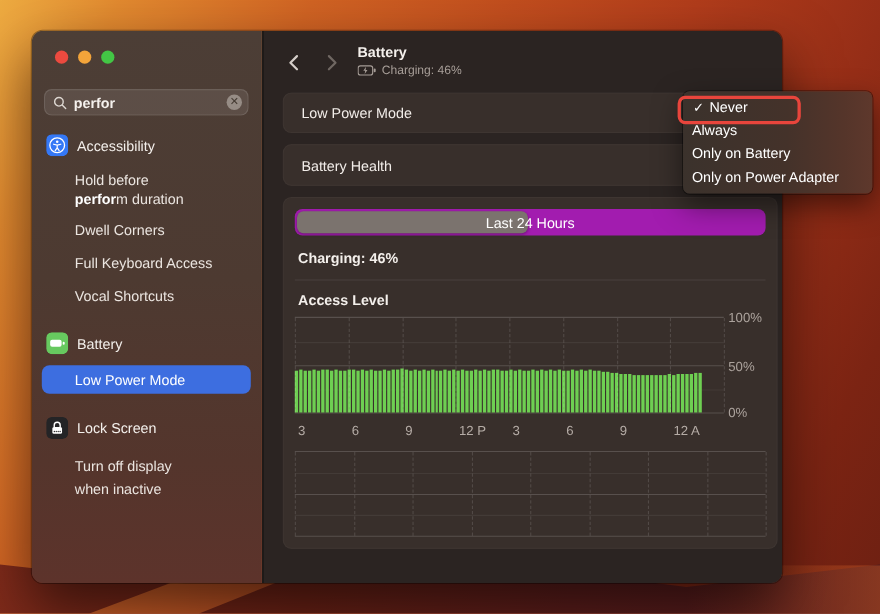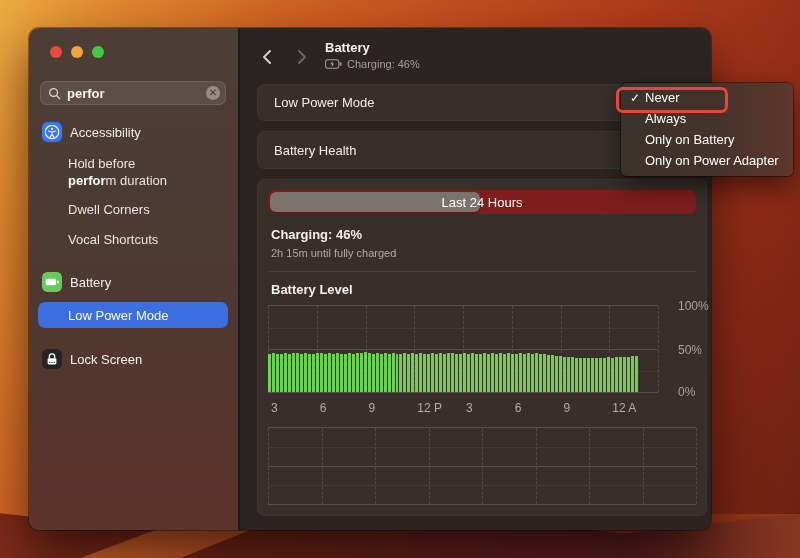--- a/index.html
+++ b/index.html
@@ -58,21 +58,21 @@
   .hdr-title { font-size:13px; font-weight:bold; color:#f4f0ec; }
   .hdr-status { margin-top:3px; display:flex; align-items:center; gap:5px; font-size:11px; color:#a89f99; }
 
   .content { padding:4px 4px 0 17px; }
   .card { background:#382f2b; border-radius:8px; border:1px solid rgba(255,255,255,.03); }
   .row-card { height:37px; display:flex; align-items:center; padding:0 16px; font-size:13px; color:#f2ede9; }
   .mt10 { margin-top:10px; }
   .big-card { margin-top:10px; padding:10px; }
 
   
-  .seg { position:relative; height:24px; border-radius:7px; background:#7f1d1d; display:flex; }
+  .seg { position:relative; height:24px; border-radius:7px; background:#a21caf; display:flex; }
   .seg-pill { position:absolute; left:2px; top:2px; width:calc(50% - 4px); height:20px;
     border-radius:6px; background:#7b736e; box-shadow:0 1px 3px rgba(0,0,0,.35); }
   .seg-opt { flex:1; z-index:1; display:flex; align-items:center; justify-content:center;
     font-size:13px; color:#ddd7d2; }
   .seg-opt.on { color:#ffffff; }
 
   .chg-status { margin:13px 3px 0; font-size:13px; font-weight:bold; color:#f4f0ec; }
   .chg-detail { margin:5px 3px 0; font-size:11px; color:#b3a9a3; }
   .hr { margin-top:12px; border-top:1px solid rgba(255,255,255,.09); }
   .chart-title { margin:10px 3px 0; font-size:13px; font-weight:bold; color:#f4f0ec; }
@@ -81,30 +81,30 @@
   .grid { position:relative; flex:1; height:88px;
     border-top:1px solid rgba(255,255,255,.16); border-bottom:1px solid rgba(255,255,255,.16); }
   .grid.short { height:78px; }
   .hl { position:absolute; left:0; right:0; border-top:1px solid rgba(255,255,255,.16); }
   .hl.faint { border-top:1px solid rgba(255,255,255,.06); }
   .vline { position:absolute; top:0; bottom:0; width:0; border-left:1px dashed rgba(255,255,255,.13); }
   .bars { position:absolute; left:0; bottom:0; width:94.6%; height:100%;
     display:flex; align-items:flex-end; gap:1px; }
   .bar { flex:1; background:#6ecf52; }
   .ylab { width:38px; flex:none; position:relative; font-size:12px; color:#aba29c; }
-  .ylab span { position:absolute; left:20px; }
+  .ylab span { position:absolute; left:4px; }
   .xlabs { position:relative; height:24px; margin-right:38px; font-size:12px; color:#b5aca6; }
   .xlabs span { position:absolute; top:8px; }
 
   
   .menu { position:absolute; left:621px; top:83px; width:172px; height:93px; z-index:20;
     border-radius:6px; padding:4px 0;
     background:linear-gradient(90deg,#3b322c 0%,#44322a 55%,#55352a 85%,#5e382c 100%);
     box-shadow:0 10px 26px rgba(0,0,0,.5), 0 0 0 1px rgba(0,0,0,.4); }
-  .menu-item { height:21px; display:flex; align-items:center; padding-left:24px;
+  .menu-item { height:21px; display:flex; align-items:center; padding-left:8px;
     font-size:13px; color:#ffffff; }
   .menu-item.first { padding-left:9px; }
   .check { width:15px; font-size:12px; color:#ffffff; }
   .annotation { position:absolute; left:616px; top:87px; width:112px; height:26px; z-index:30;
     border:3px solid #e8453c; border-radius:7px; pointer-events:none; }
 </style>
 </head>
 <body>
 
 <div class="wp-a"></div>
@@ -137,20 +137,21 @@
         <path d="M6.7 9.1 L10 10 L13.3 9.1 M10 10 L10 12.4 M8.2 14.9 L10 12.4 L11.8 14.9" fill="none" stroke="#ffffff" stroke-width="1.1" stroke-linecap="round" stroke-linejoin="round"></path>
       </svg>
       <span class="label">Accessibility</span>
     </div>
 
     <div class="sub" style="margin-top:12px; line-height:17px">
       <span>Hold before</span><br>
       <b>perfor</b><span>m duration</span>
     </div>
     <div class="sub" style="margin-top:13px">Dwell Corners</div>
+    <div class="sub" style="margin-top:15px">Full Keyboard Access</div>
     <div class="sub" style="margin-top:15px">Vocal Shortcuts</div>
 
     <div class="side-item" style="margin-top:24px">
       <svg class="side-icon" viewBox="0 0 20 20">
         <rect width="20" height="20" rx="5" fill="#67c95f"></rect>
         <rect x="3.6" y="6.8" width="10.4" height="6.4" rx="1.8" fill="#ffffff"></rect>
         <rect x="15" y="8.6" width="1.8" height="2.8" rx="0.9" fill="#ffffff"></rect>
       </svg>
       <span class="label">Battery</span>
     </div>
@@ -163,20 +164,24 @@
         <path d="M7.3 9.2 V7.6 a2.7 2.7 0 0 1 5.4 0 V9.2" fill="none" stroke="#ffffff" stroke-width="1.3"></path>
         <rect x="5.6" y="9.2" width="8.8" height="6.2" rx="1.4" fill="#ffffff"></rect>
         <circle cx="7.4" cy="13.3" r="0.62" fill="#242426"></circle>
         <circle cx="9.15" cy="13.3" r="0.62" fill="#242426"></circle>
         <circle cx="10.9" cy="13.3" r="0.62" fill="#242426"></circle>
         <circle cx="12.65" cy="13.3" r="0.62" fill="#242426"></circle>
       </svg>
       <span class="label">Lock Screen</span>
     </div>
 
+    <div class="sub" style="margin-top:13px; line-height:21px">
+      <span>Turn off display</span><br>
+      <span>when inactive</span>
+    </div>
   </div>
 
   <div class="win-divider"></div>
 
   <div class="main">
     <div class="hdr">
       <div class="nav-btn">
         <svg width="10" height="16" viewBox="0 0 10 16">
           <polyline points="8,2 2,8 8,14" fill="none" stroke="#d4cdc8" stroke-width="2" stroke-linecap="round" stroke-linejoin="round"></polyline>
         </svg>
@@ -208,24 +213,23 @@
         <span>Battery Health</span>
       </div>
 
       <div class="card big-card">
         <div class="seg">
           <div class="seg-pill"></div>
           <div class="seg-opt on">Last 24 Hours</div>
         </div>
 
         <div class="chg-status">Charging: 46%</div>
-        <div class="chg-detail">2h 15m until fully charged</div>
         <div class="hr"></div>
 
-        <div class="chart-title">Battery Level</div>
+        <div class="chart-title">Access Level</div>
         <div class="chart-row">
           <div class="grid" id="grid1">
             <div class="hl faint" style="top:25%"></div>
             <div class="hl" style="top:50%"></div>
             <div class="hl faint" style="top:75%"></div>
             <div class="bars" id="battery-bars">
                 <div class="bar" style="height: 44%; background: rgb(110, 207, 82);"></div>
                 <div class="bar" style="height: 45%; background: rgb(110, 207, 82);"></div>
                 <div class="bar" style="height: 44%; background: rgb(110, 207, 82);"></div>
                 <div class="bar" style="height: 44%; background: rgb(110, 207, 82);"></div>

